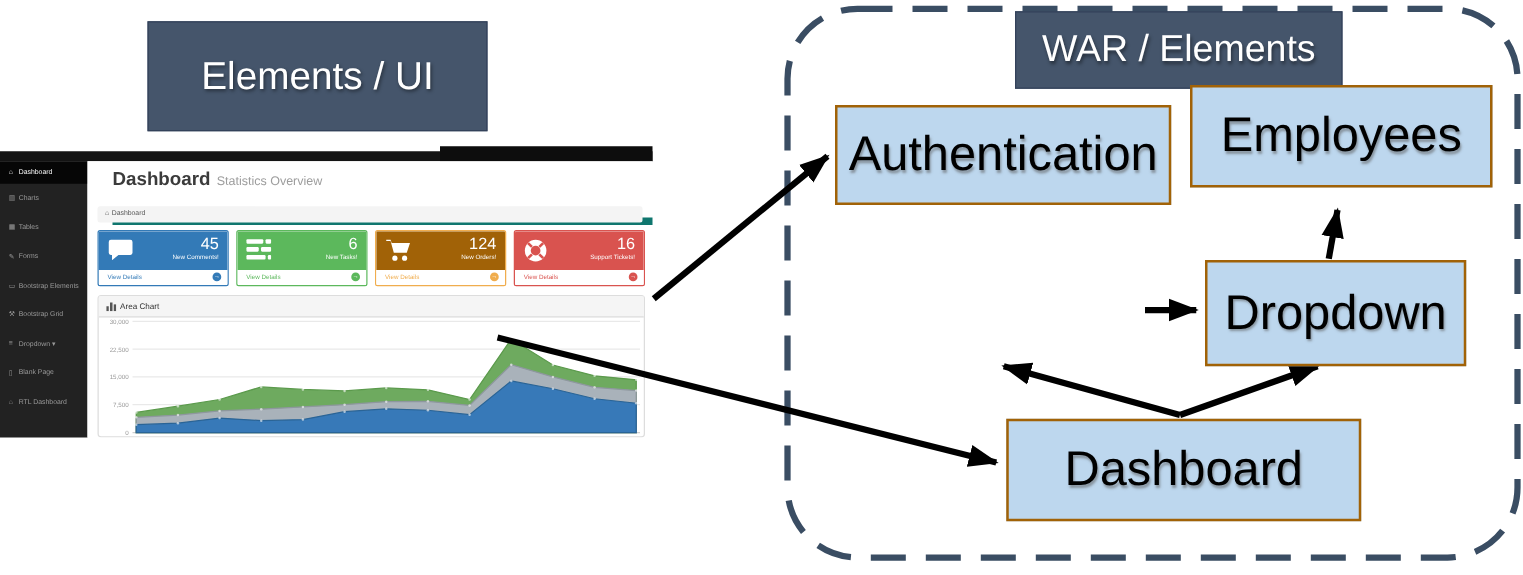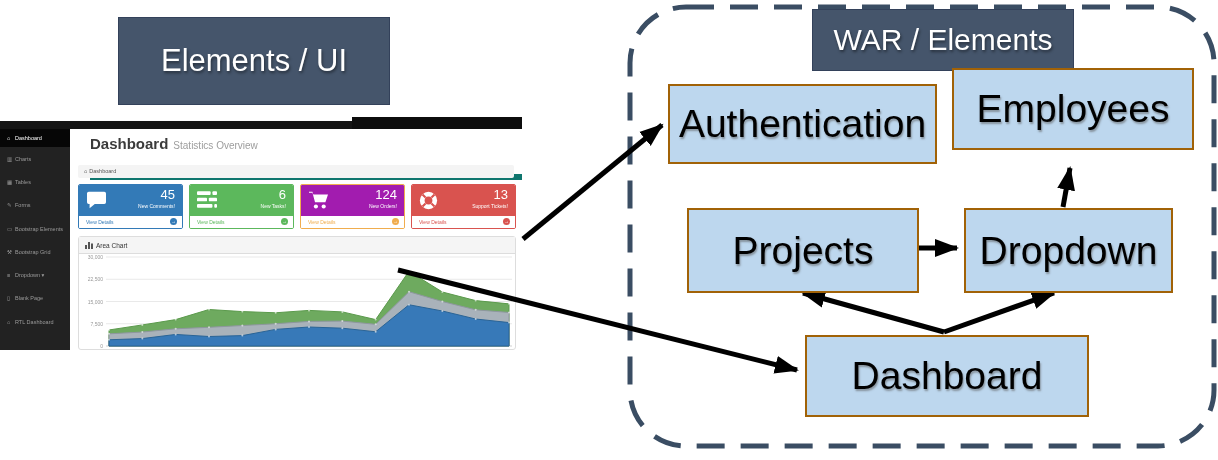--- a/index.html
+++ b/index.html
@@ -144,21 +144,21 @@
           <span class="sp-num">6</span>
           <span class="sp-lab">New Tasks!</span>
         </div>
         <div class="sp-foot">
           <span class="sp-link" style="color: rgb(92, 184, 92);">View Details</span>
           <span class="sp-go" style="background: rgb(92, 184, 92);">→</span>
         </div>
       </div>
 
       <div class="stat-panel" style="left: 230px; border-color: rgb(240, 173, 78);">
-        <div class="sp-head" style="background: #a21caf;">
+        <div class="sp-head" style="background: #a16207;">
           <span class="sp-icon"><svg width="21" height="19" viewBox="0 0 24 22">
                 <path d="M1 1h4l1 3h17l-3 9H8L5 2H1z" fill="#fff"></path>
                 <circle cx="9" cy="18" r="2.4" fill="#fff"></circle>
                 <circle cx="18" cy="18" r="2.4" fill="#fff"></circle>
               </svg></span>
           <span class="sp-num">124</span>
           <span class="sp-lab">New Orders!</span>
         </div>
         <div class="sp-foot">
           <span class="sp-link" style="color: rgb(240, 173, 78);">View Details</span>
@@ -171,21 +171,21 @@
           <span class="sp-icon"><svg width="19" height="19" viewBox="0 0 22 22">
                 <circle cx="11" cy="11" r="10" fill="#fff"></circle>
                 <circle class="panel-tint" cx="11" cy="11" r="4.5" fill="#d9534f"></circle>
                 <g class="panel-tint-stroke" stroke="#d9534f" stroke-width="2.4">
                   <line x1="4" y1="4" x2="7.6" y2="7.6"></line>
                   <line x1="18" y1="4" x2="14.4" y2="7.6"></line>
                   <line x1="4" y1="18" x2="7.6" y2="14.4"></line>
                   <line x1="18" y1="18" x2="14.4" y2="14.4"></line>
                 </g>
               </svg></span>
-          <span class="sp-num">13</span>
+          <span class="sp-num">16</span>
           <span class="sp-lab">Support Tickets!</span>
         </div>
         <div class="sp-foot">
           <span class="sp-link" style="color: rgb(217, 83, 79);">View Details</span>
           <span class="sp-go" style="background: rgb(217, 83, 79);">→</span>
         </div>
       </div>
 
       <div id="chart-panel">
         <div id="chart-head">
@@ -273,17 +273,16 @@
       <line x1="944" y1="332" x2="803" y2="293" marker-end="url(#ah)"></line>
       <line x1="944" y1="332" x2="1054" y2="293" marker-end="url(#ah)"></line>
     </g>
   </svg>
 
   <div id="title-browser" class="ppt-title">Elements / UI</div>
   <div id="title-war" class="ppt-title">WAR / Elements</div>
 
   <div id="box-authentication" class="bluebox">Authentication</div>
   <div id="box-employees" class="bluebox">Employees</div>
-  <div id="box-projects" class="bluebox">Projects</div>
   <div id="box-resources" class="bluebox">Dropdown</div>
   <div id="box-dashboard" class="bluebox">Dashboard</div>
 
 </div>
 
 </body></html>

